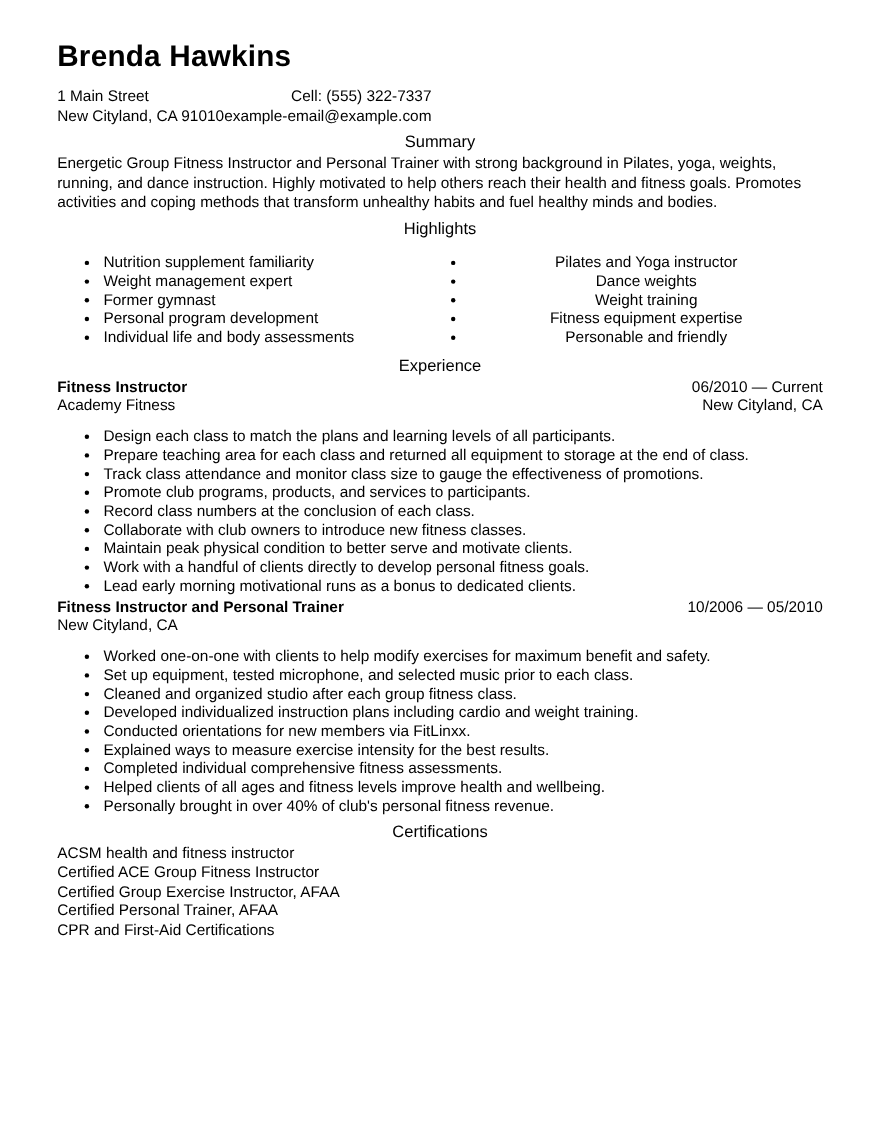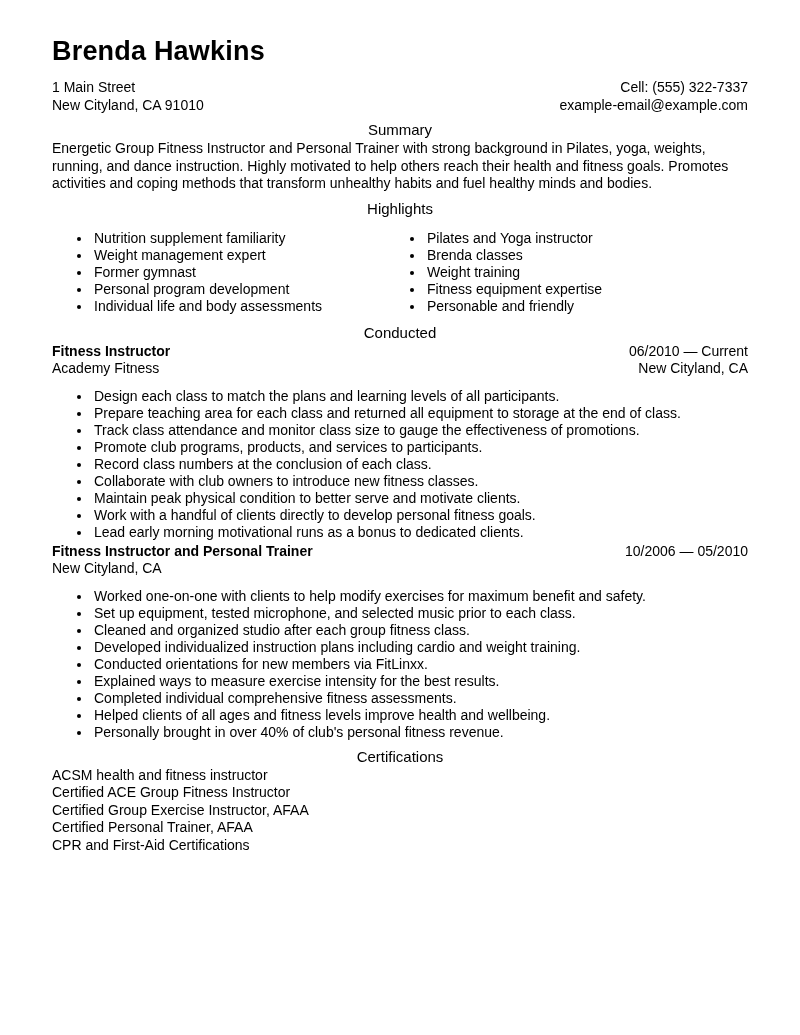--- a/index.html
+++ b/index.html
@@ -21,21 +21,21 @@
     padding: 36px 52px 0 52px;
   }
   .candidate-name {
     font-size: 27px;
     font-weight: bold;
     margin: 0 0 12px 0;
     letter-spacing: 0.2px;
   }
   .contact-row {
     display: flex;
-    justify-content: space-between;
+    justify-content: flex-start;
     font-size: 14px;
     line-height: 17.5px;
   }
   .contact-right { text-align: right; }
   .section-heading {
     text-align: center;
     font-weight: normal;
     font-size: 15px;
     margin: 7px 0 2px 0;
   }
@@ -53,20 +53,21 @@
   }
   ul.bullets li { padding-left: 2px; }
   .highlights-cols { display: flex; }
   .highlights-cols ul.col-left {
     width: 50%;
     box-sizing: border-box;
   }
   .highlights-cols ul.col-right {
     flex: 1;
     padding-left: 25px;
+    text-align: center;
   }
   .job { margin-top: 2px; }
   .job-row {
     display: flex;
     justify-content: space-between;
     font-size: 14px;
     line-height: 17px;
   }
   .job-title { font-weight: bold; }
   .cert-list {
@@ -103,30 +104,30 @@
     <div class="highlights-cols">
       <ul class="bullets col-left">
         <li>Nutrition supplement familiarity</li>
         <li>Weight management expert</li>
         <li>Former gymnast</li>
         <li>Personal program development</li>
         <li>Individual life and body assessments</li>
       </ul>
       <ul class="bullets col-right">
         <li>Pilates and Yoga instructor</li>
-        <li>Brenda classes</li>
+        <li>Dance weights</li>
         <li>Weight training</li>
         <li>Fitness equipment expertise</li>
         <li>Personable and friendly</li>
       </ul>
     </div>
   </section>
 
   <section>
-    <h2 class="section-heading">Conducted</h2>
+    <h2 class="section-heading">Experience</h2>
 
     <div class="job">
       <div class="job-row">
         <span class="job-title">Fitness Instructor</span>
         <span class="job-dates">06/2010 — Current</span>
       </div>
       <div class="job-row">
         <span>Academy Fitness</span>
         <span>New Cityland, CA</span>
       </div>

